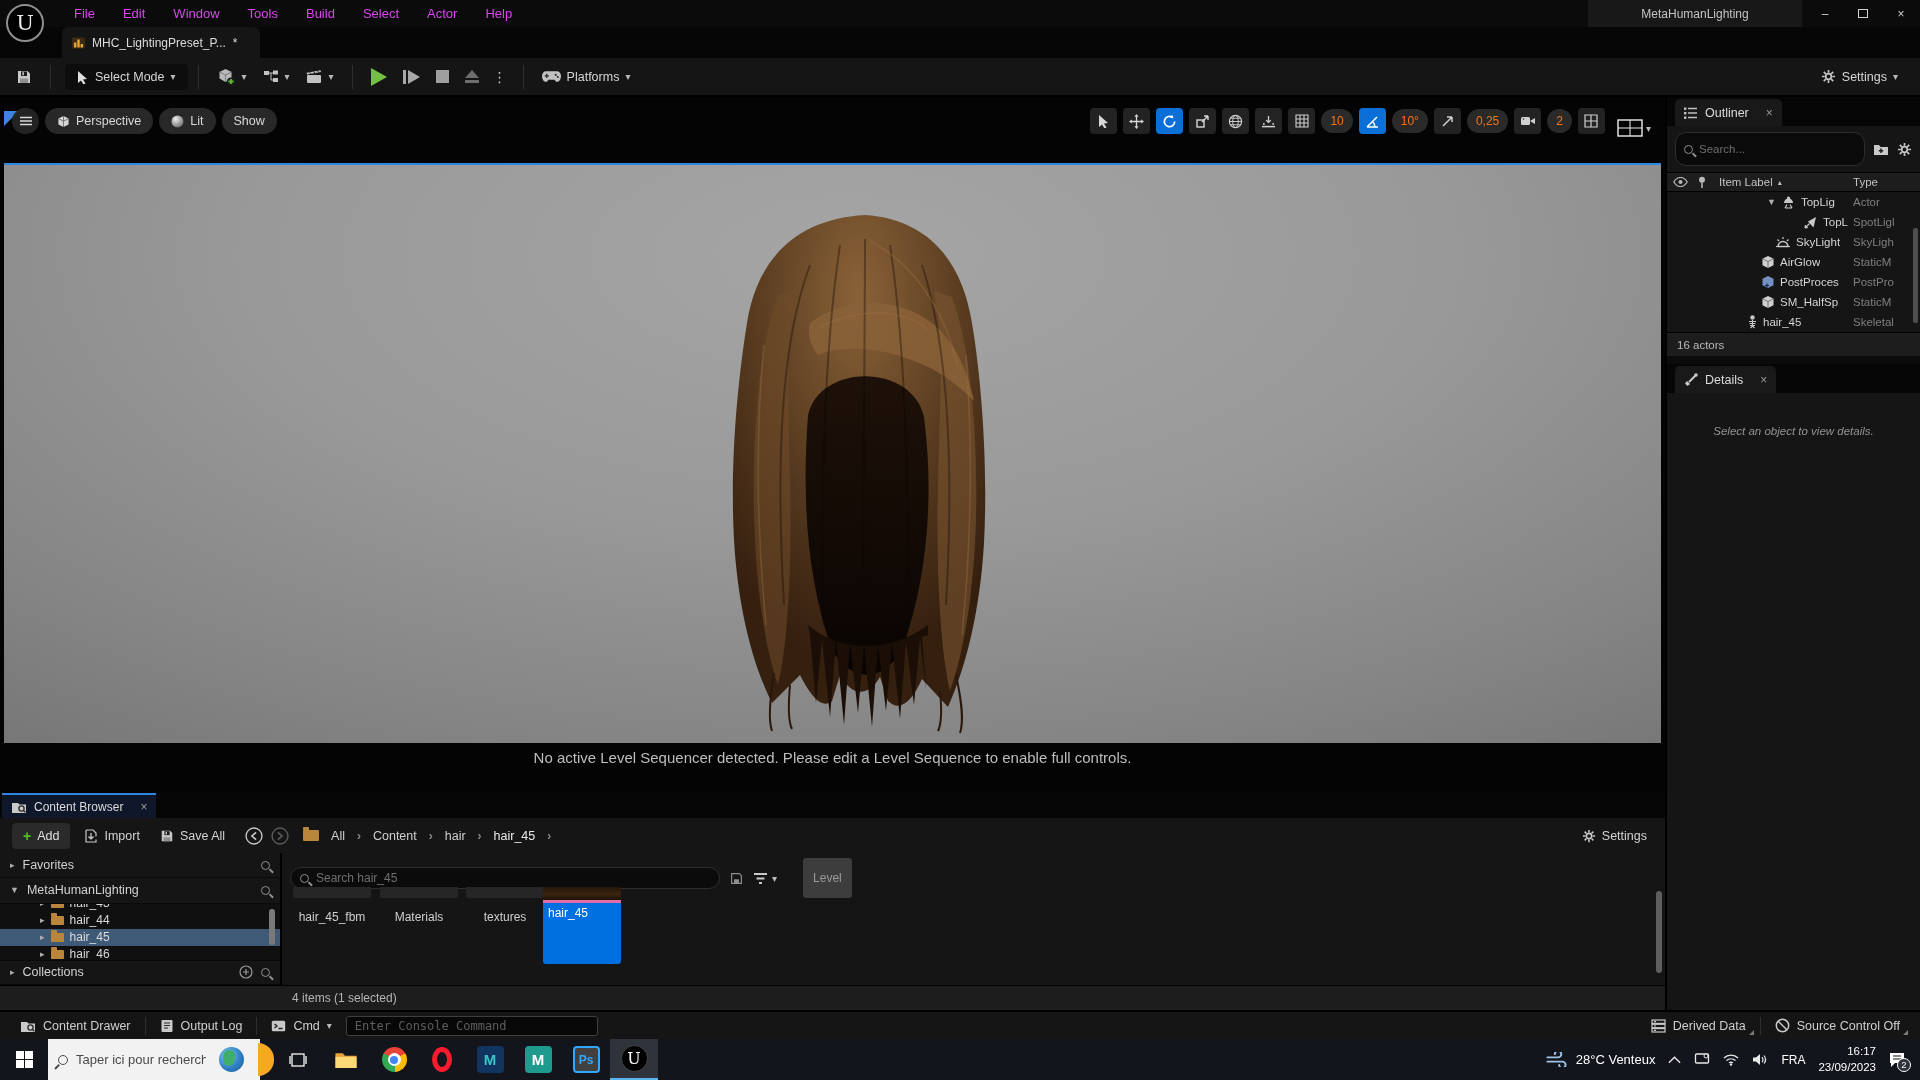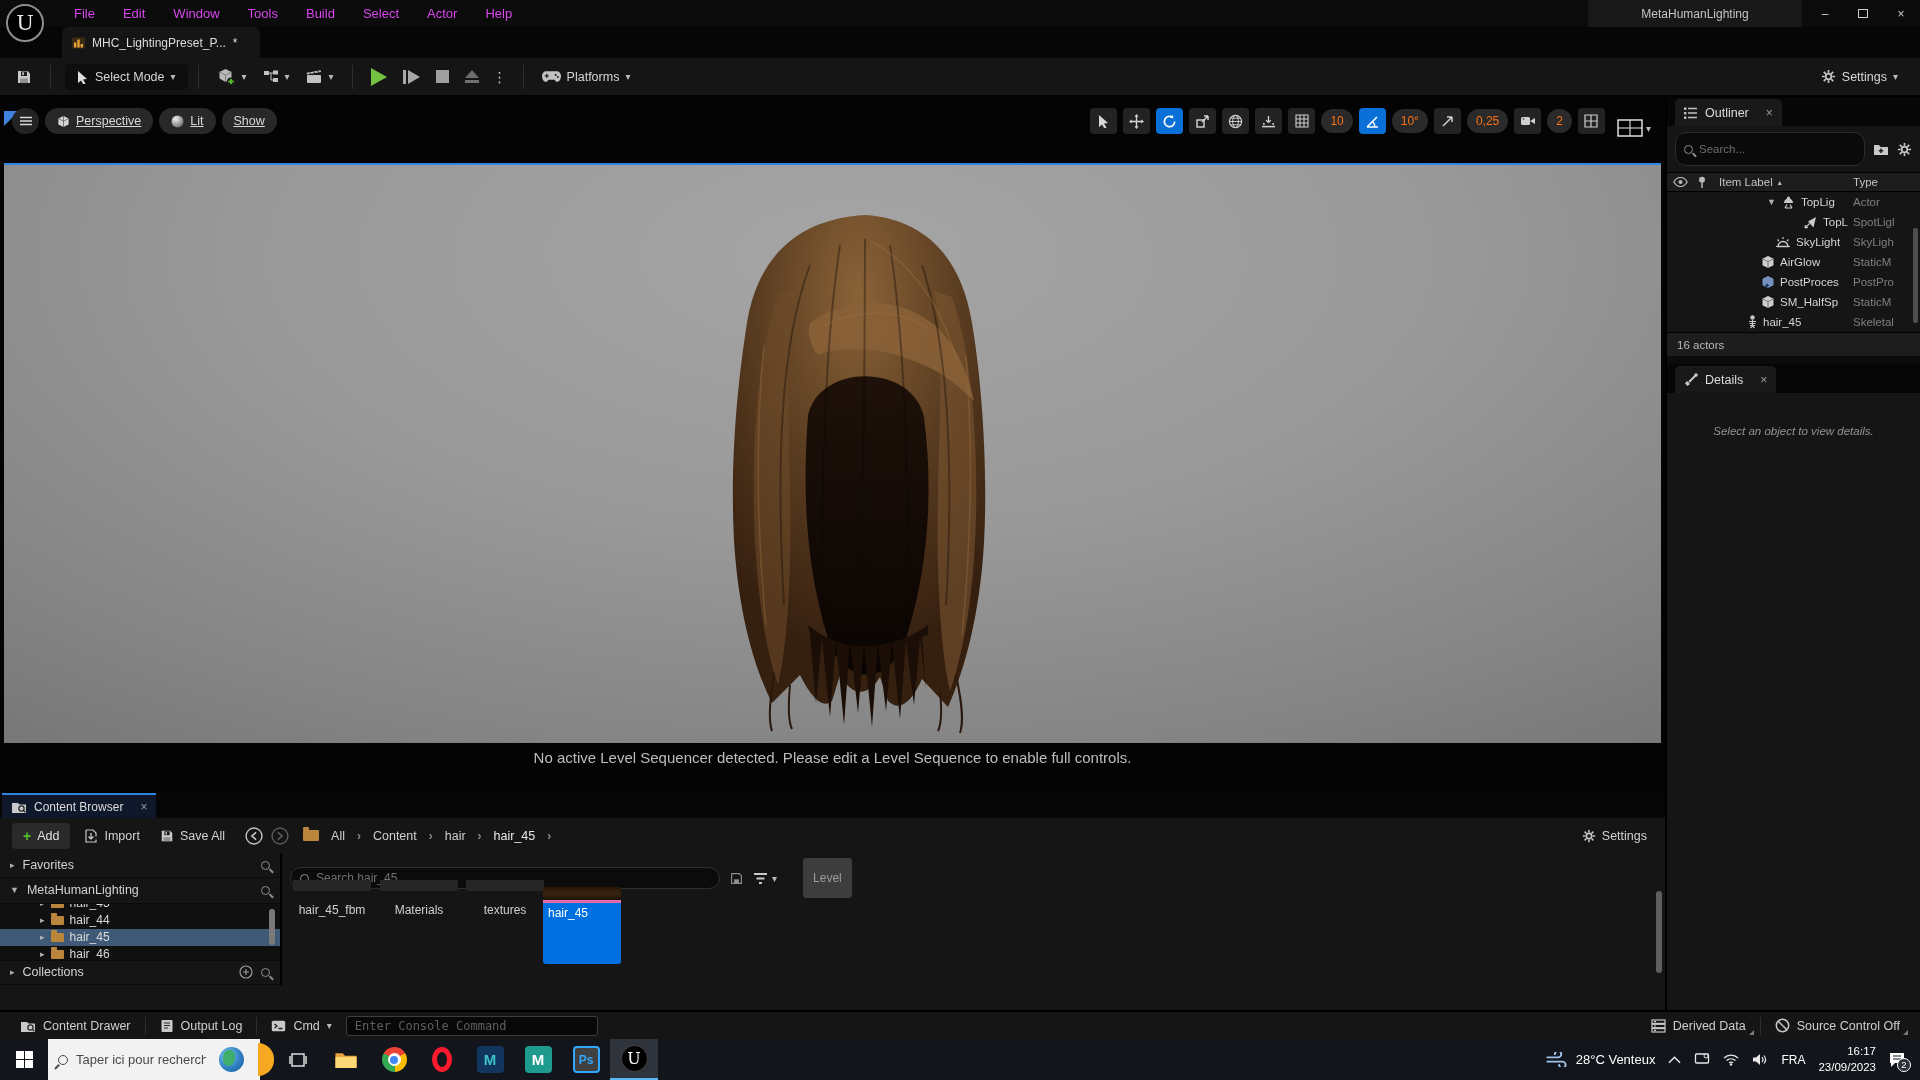--- a/index.html
+++ b/index.html
@@ -35,21 +35,21 @@
   .stop-sq { width:13px; height:13px; background:#9f9f9f; }
   .eject { display:flex; flex-direction:column; align-items:center; gap:2px; }
   .eject .t { width:0; height:0; border-bottom:8px solid #6e6e6e; border-left:7px solid transparent; border-right:7px solid transparent; }
   .eject .b { width:14px; height:3px; background:#6e6e6e; }
   .vdots { color:#c9c9c9; font-size:14px; letter-spacing:0; padding:0 6px; }
 
   
   #viewport { position:absolute; left:0; top:97px; width:1665px; height:696px; background:#040404; }
   #vp-focus-tri { position:absolute; left:4px; top:14px; width:0; height:0; border-top:15px solid #3f82e0; border-right:15px solid transparent; }
   #vp-controls { position:absolute; left:12px; right:14px; top:10px; height:28px; display:flex; align-items:center; gap:6px; }
-  .vpill { height:26px; border-radius:13px; background:rgba(43,43,43,.92); display:flex; align-items:center; gap:6px; padding:12px 12px; color:#d8d8d8; font-size:12.5px;text-decoration:underline; }
+  .vpill { height:26px; border-radius:13px; background:rgba(43,43,43,.92); display:flex; align-items:center; gap:6px; padding:12px 12px; color:#d8d8d8; font-size:12.5px; }
   .vt-btn { width:27px; height:26px; border-radius:4px; display:flex; align-items:center; justify-content:center; background:rgba(38,38,38,.92); }
   .vt-active { background:#0b6fd8; }
   .vt-val { height:24px; border-radius:12px; background:rgba(46,46,46,.92); display:flex; align-items:center; padding:0 9px; color:#f97316; font-size:12px; }
   #vp-render { position:absolute; left:4px; top:66px; width:1657px; height:580px; background:radial-gradient(95% 125% at 51% 16%, #a5a5a5 0%, #999 38%, #858585 68%, #6c6c6c 100%); }
   #vp-blueline { position:absolute; left:0; top:0; width:100%; height:2px; background:#2e86e0; }
   #seq-msg { position:absolute; left:0; top:652px; width:100%; text-align:center; color:#bdbdbd; font-size:15px; }
 
   
   #right-panel { position:absolute; left:1665px; top:97px; width:255px; height:913px; background:#151515; border-left:2px solid #000; }
   .rp-tabrow { position:relative; height:29px; background:#060606; }
@@ -87,21 +87,21 @@
   .sb-folder { height:17px; display:flex; align-items:center; gap:6px; padding-left:40px; font-size:12px; color:#dadada; }
   .sb-folder.sel { background:#3e5a77; }
   .fold { width:13px; height:9px; background:#b9863c; border-radius:1px; position:relative; flex:none; }
   .fold::before { content:""; position:absolute; left:0; top:-3px; width:6px; height:3px; background:#b9863c; border-radius:1px 1px 0 0; }
   #sb-scroll { position:absolute; right:5px; top:5px; width:6px; height:36px; background:#7a7a7a; border-radius:3px; }
   #cb-main { flex:1; position:relative; }
   #cb-searchrow { display:flex; align-items:center; gap:10px; padding:5px 8px; }
   #cb-search { flex:none; width:430px; height:22px; border-radius:11px; background:#0b0b0b; border:1px solid #2e2e2e; display:flex; align-items:center; gap:7px; padding:0 9px; }
   #cb-search input { color:#bdbdbd; font-size:12px; width:100%; }
   #level-chip { background:#3d3d3d; border-radius:3px; padding:13px 10px; color:#9b9b9b; font-size:12px; margin-left:16px; }
-  .tile { position:absolute; top:27px; width:78px; }
+  .tile { position:absolute; top:34px; width:78px; }
   .tile .thumb { height:11px; background:#262626; border-radius:0 0 2px 2px; }
   .tile .tname { text-align:center; margin-top:12px; font-size:12px; color:#cfcfcf; white-space:nowrap; }
   #tile-sel { position:absolute; top:34px; width:78px; }
   #tile-sel .thumb { height:13px; background:linear-gradient(180deg,#241507,#3a2410 55%,#1c1006); }
   #tile-sel .pink { height:3px; background:#e26ba8; }
   #tile-sel .blue { height:61px; background:#0070e0; border-radius:0 0 3px 3px; color:#fff; font-size:12px; padding:3px 5px; }
   #cb-scroll { position:absolute; right:3px; top:38px; width:6px; height:82px; background:#5e5e5e; border-radius:3px; }
   #cb-footer { position:absolute; left:0; bottom:0; width:100%; height:25px; background:#1d1d1d; border-top:1px solid #000; display:flex; align-items:center; padding-left:292px; color:#b5b5b5; font-size:12px; }
 
   
@@ -692,20 +692,21 @@
           <div class="tname">textures</div>
         </div>
         <div id="tile-sel" style="left:261px">
           <div class="thumb"></div>
           <div class="pink"></div>
           <div class="blue">hair_45</div>
         </div>
         <div id="cb-scroll"></div>
       </div>
     </div>
+    <div id="cb-footer">4 items (1 selected)</div>
   </div>
 
   <div id="statusbar">
     <div class="sb-btn">
       <svg width="16" height="14" viewBox="0 0 16 14">
           <path d="M1 3h6l1.5 1.5H15V13H1z" fill="#c9c9c9"></path>
           <circle cx="10.5" cy="8.5" r="2.6" fill="none" stroke="#2a2a2a" stroke-width="1.3"></circle>
           <path d="M12.3 10.3l2 2" stroke="#2a2a2a" stroke-width="1.3"></path>
         </svg>
       <span>Content Drawer</span>

